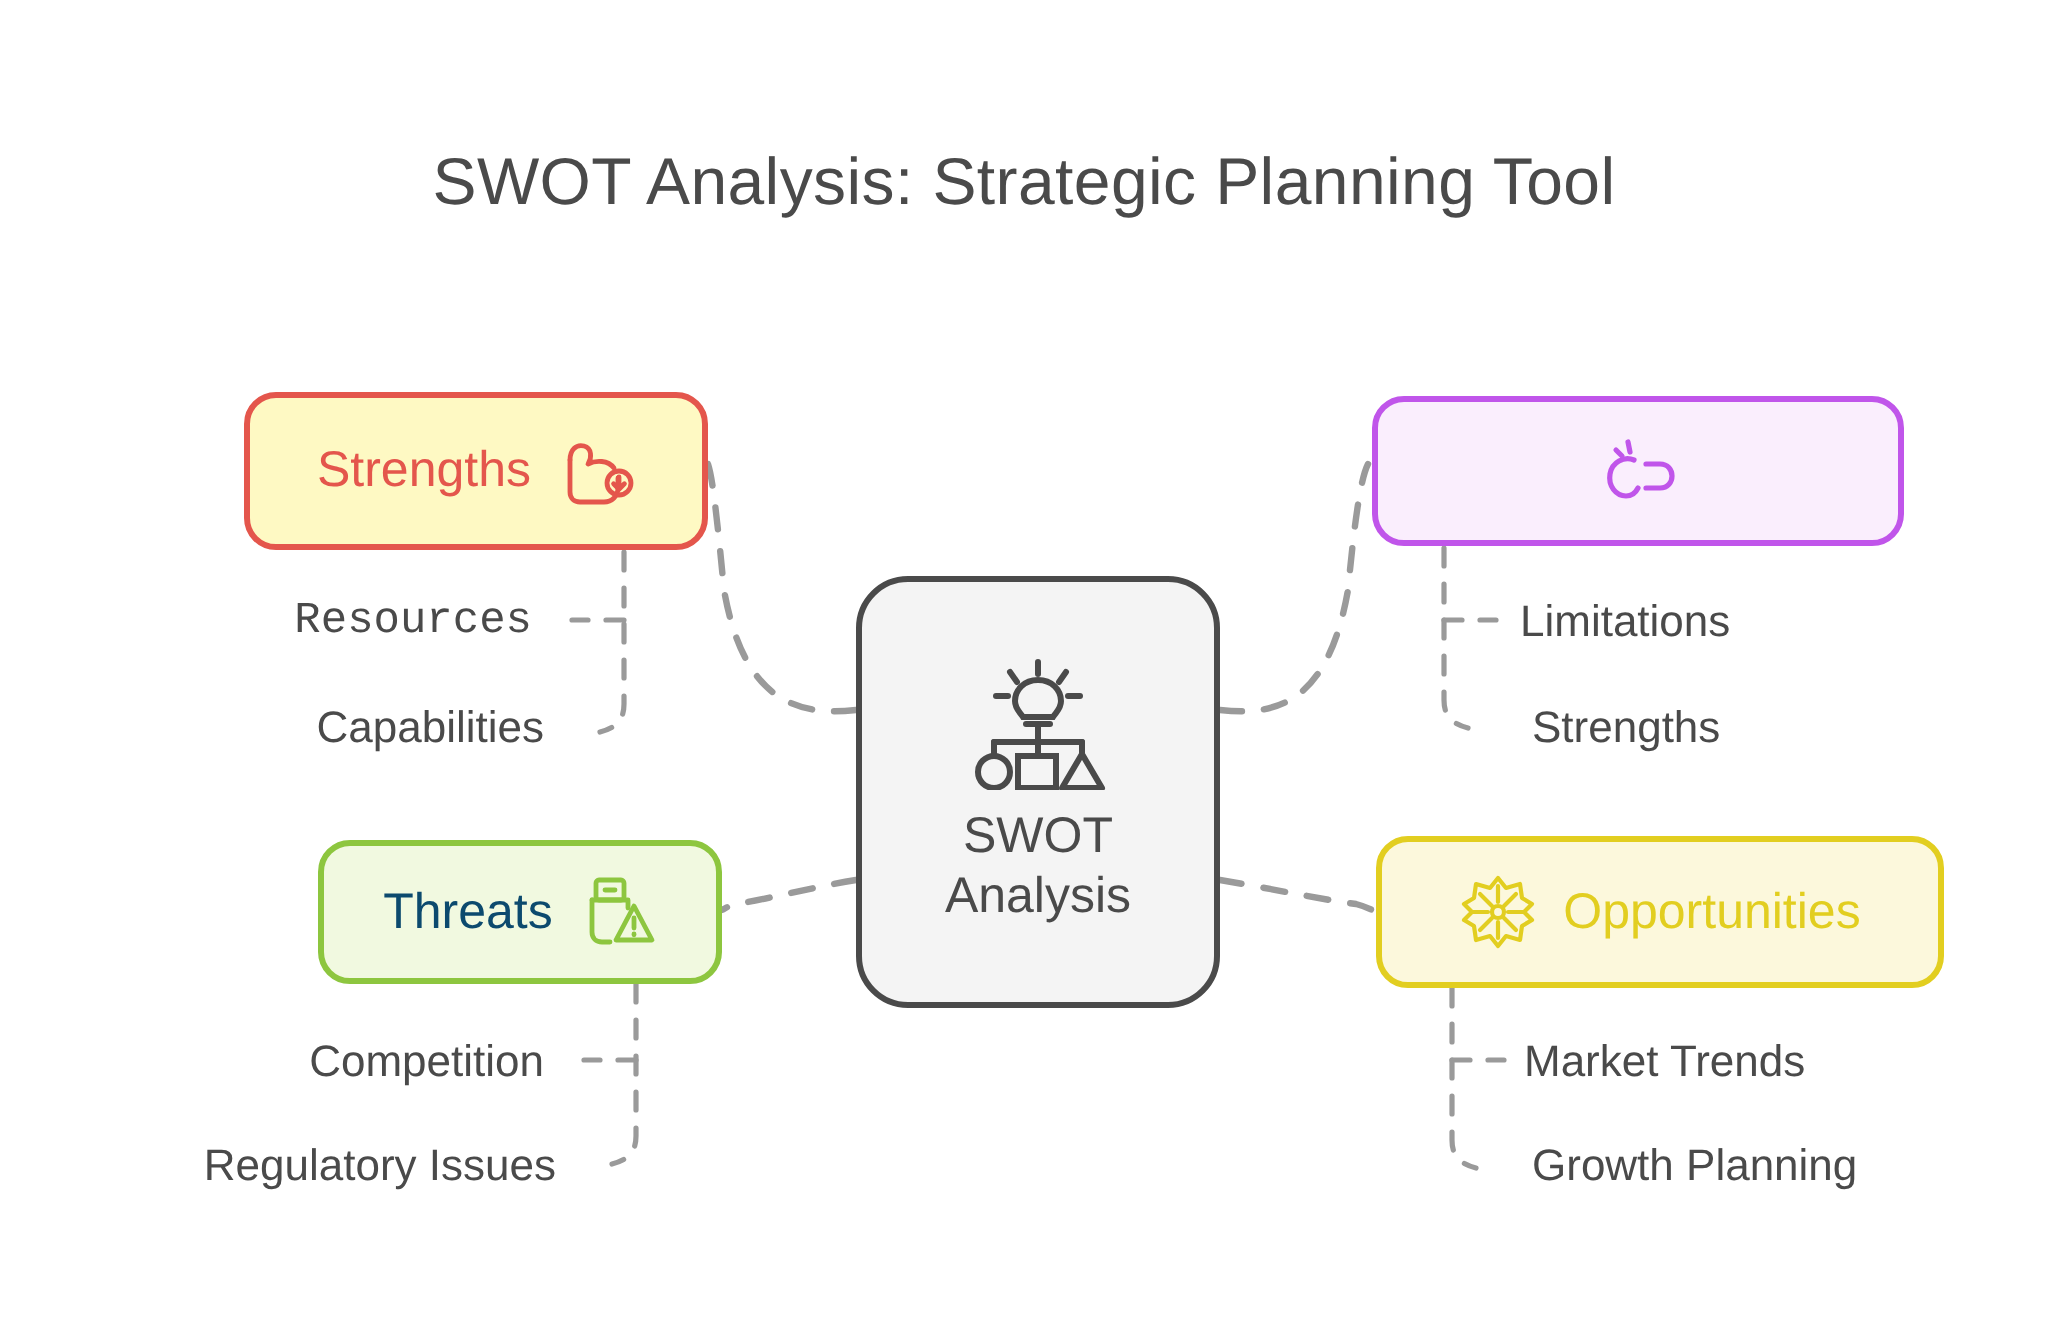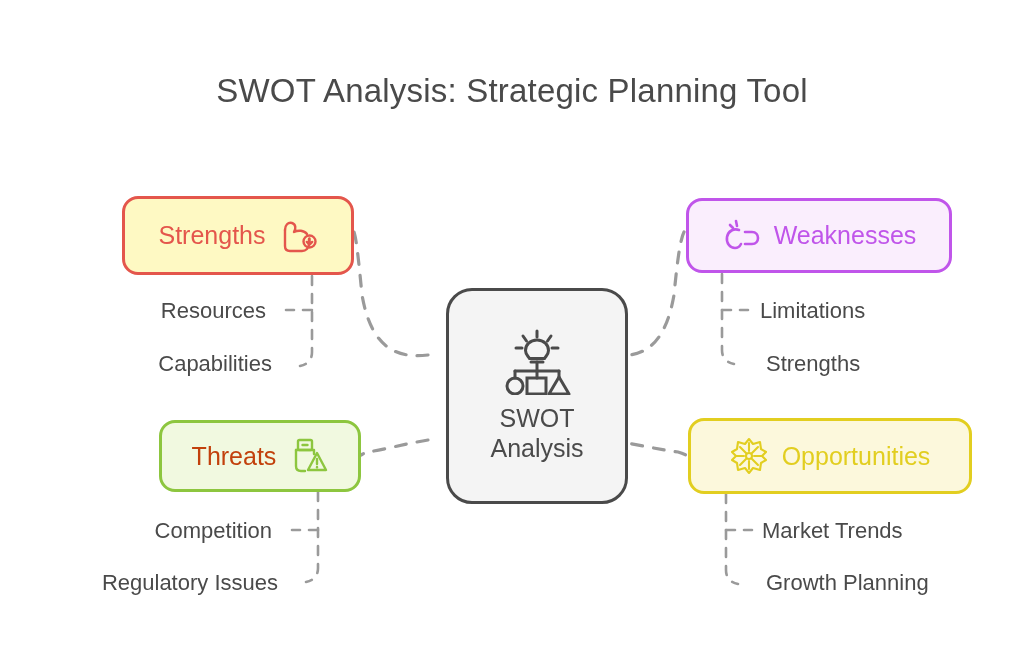--- a/index.html
+++ b/index.html
@@ -52,30 +52,30 @@
   #box-strengths{left:122px;top:196px;width:232px;height:79px;
     border-color:#e4564c;background:#fef9c3;}
   #box-strengths .plabel{color:#e4564c;}
   
   #box-weaknesses{left:686px;top:198px;width:266px;height:75px;
     border-color:#c055ea;background:#faeefd;}
   #box-weaknesses .plabel{color:#c055ea;}
   
   #box-threats{left:159px;top:420px;width:202px;height:72px;
     border-color:#8dc63f;background:#f1f9e0;}
-  #box-threats .plabel{color:#c2410c;}
+  #box-threats .plabel{color:#0c4a6e;}
   
   #box-opportunities{left:688px;top:418px;width:284px;height:76px;
     border-color:#e2ce20;background:#fcf8dc;padding-left:18px;}
   #box-opportunities .plabel{color:#e2ce20;}
 
   
   #center-node{
     position:absolute;
-    left:446px;top:288px;width:182px;height:216px;
+    left:428px;top:288px;width:182px;height:216px;
     box-sizing:border-box;
     border:3px solid #4a4a4a;
     border-radius:26px;
     background:#f4f4f4;
     display:flex;
     flex-direction:column;
     align-items:center;
     justify-content:center;
     gap:8px;
   }
@@ -167,36 +167,35 @@
     <span class="plabel">Strengths</span>
     <span class="picon">
       <svg viewBox="0 0 38 38" xmlns="http://www.w3.org/2000/svg" fill="none" stroke="#e4564c" stroke-width="2.4" stroke-linecap="round" stroke-linejoin="round">
         <path d="M5,13 C5,8 8,5 12,6 C16,7 16,12 14,15 C18,13 24,13 27,17"></path>
         <path d="M5,13 L5,29 C5,32 7,34 10,34 L22,34 C26,34 29,31 29,27 L29,22"></path>
         <circle cx="29.5" cy="24.5" r="6"></circle>
         <path d="M29.5,21.5 L29.5,27.5 M26.8,24.9 L29.5,27.6 L32.2,24.9"></path>
       </svg>
     </span>
   </div>
-  <div class="leaf r" style="left:20px;top:300px;width:246px;">Resources</div>
+  <div class="leaf r" style="left:20px;top:300px;width:246px;font-family:Liberation Mono, monospace;">Resources</div>
   <div class="leaf r" style="left:20px;top:353px;width:252px;">Capabilities</div>
 
   <div class="pill" id="box-weaknesses">
     <span class="picon">
       <svg viewBox="0 0 38 38" xmlns="http://www.w3.org/2000/svg" fill="none" stroke="#c055ea" stroke-width="2.6" stroke-linecap="round" stroke-linejoin="round">
 
         <path d="M17,13 C12,11 6,14 5,20 C4,26 8,31 13,31 C16,31 18,29 19,27"></path>
 
         <path d="M23,15 L30,15 C34,15 36,18 36,21 C36,24 34,27 30,27 L23,27"></path>
 
         <path d="M14,4 L15,9"></path>
         <path d="M8,8 L11,11"></path>
       </svg>
     </span>
-    <span class="plabel">Weaknesses</span>
   </div>
   <div class="leaf l" style="left:760px;top:300px;width:260px;">Limitations</div>
   <div class="leaf l" style="left:766px;top:353px;width:254px;">Strengths</div>
 
   <div class="pill" id="box-threats">
     <span class="plabel">Threats</span>
     <span class="picon">
       <svg viewBox="0 0 38 38" xmlns="http://www.w3.org/2000/svg" fill="none" stroke="#8dc63f" stroke-width="2.4" stroke-linecap="round" stroke-linejoin="round">
 
         <rect x="8" y="3" width="14" height="10" rx="1.5"></rect>

